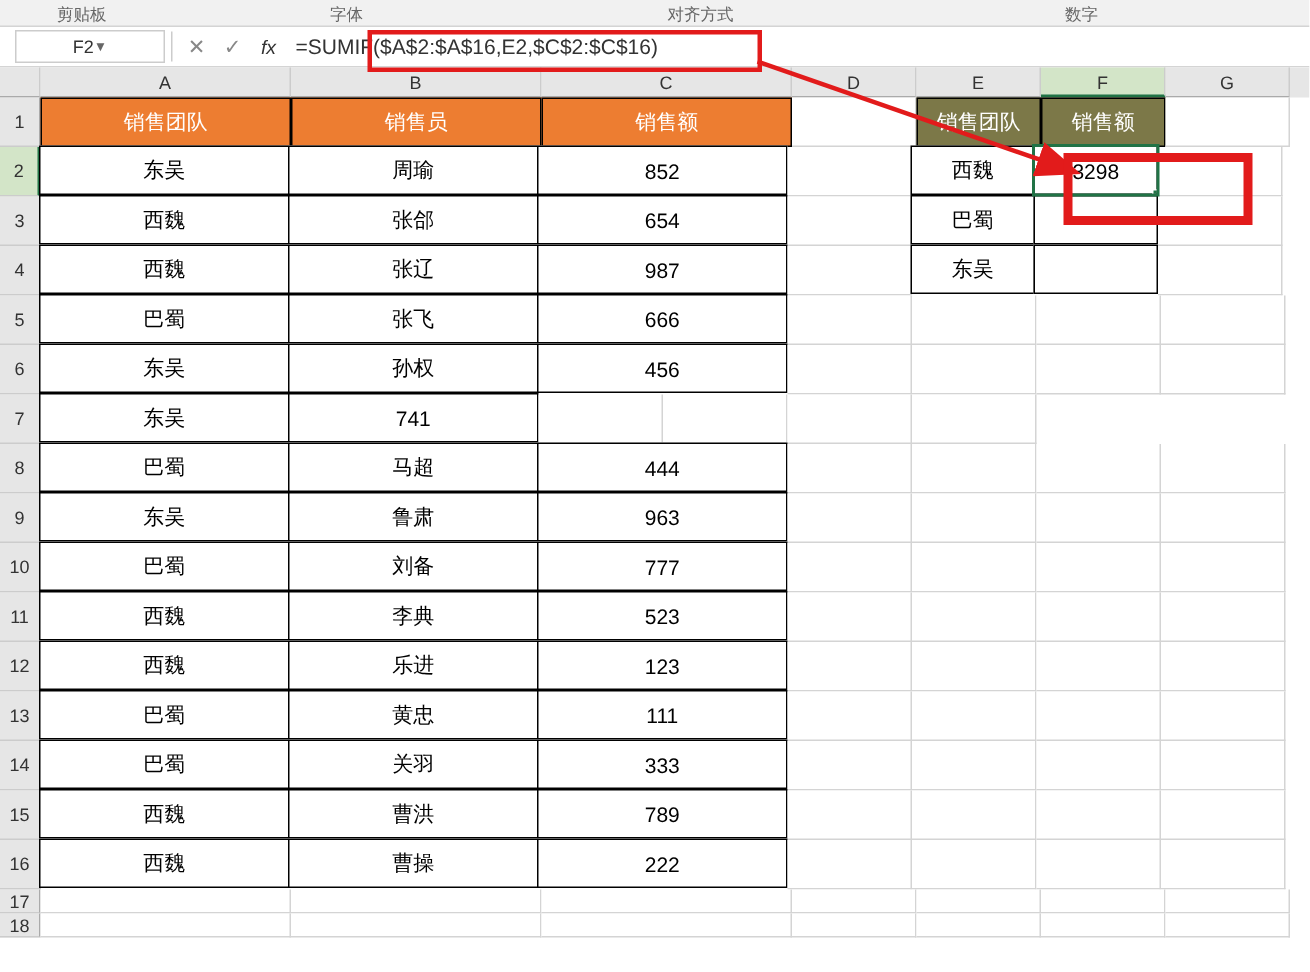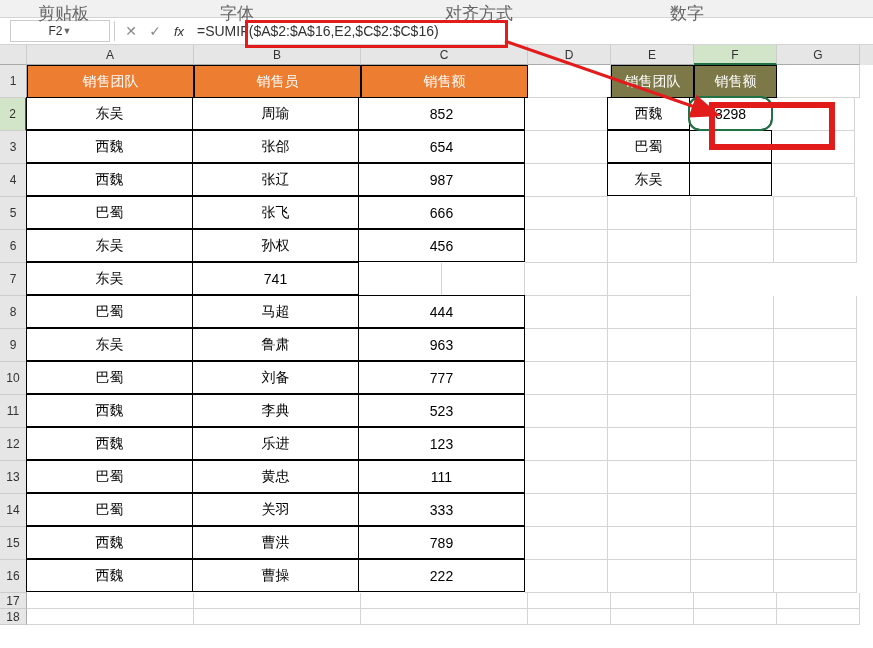--- a/index.html
+++ b/index.html
@@ -11,21 +11,21 @@
       height: 648px;
       position: relative;
     }
     
     
     .ribbon-labels {
       height: 18px;
       background: #f1f1f1;
       border-bottom: 1px solid #d4d4d4;
       display: flex;
-      font-size: 17px;
+      font-size: 11px;
       color: #666;
       position: relative;
     }
     .ribbon-label {
       position: absolute;
       top: 2px;
     }
     
     
     .formula-bar {
@@ -182,21 +182,20 @@
       color: #fff;
       border: 1px solid #000;
     }
     .cell.data-border {
       border: 1px solid #000;
       margin: -1px 0 0 -1px;
     }
     .cell.selected {
       outline: 2px solid #217346;
       outline-offset: -1px;
-      border-radius: 11px;
     }
     .cell.tight-text { padding: 0; }
     
     
     .col-A { width: 167px; }
     .col-B { width: 167px; }
     .col-C { width: 167px; }
     .col-D { width: 83px; }
     .col-E { width: 83px; }
     .col-F { width: 83px; }
@@ -216,21 +215,21 @@
       border: 1px solid #fff;
     }
   </style>
 </head>
 <body>
 
 <div class="ribbon-labels">
   <span class="ribbon-label" style="left:38px">剪贴板</span>
   <span class="ribbon-label" style="left:220px">字体</span>
   <span class="ribbon-label" style="left:445px">对齐方式</span>
-  <span class="ribbon-label" style="left:670px">数字</span>
+  <span class="ribbon-label" style="left:710px">数字</span>
 </div>
 
 <div class="formula-bar">
   <div class="name-box">
     <span class="name-box-text">F2</span>
     <span class="name-box-arrow">▼</span>
   </div>
   <div class="fb-divider"></div>
   <div class="fb-btn">
       <span>✕</span>

